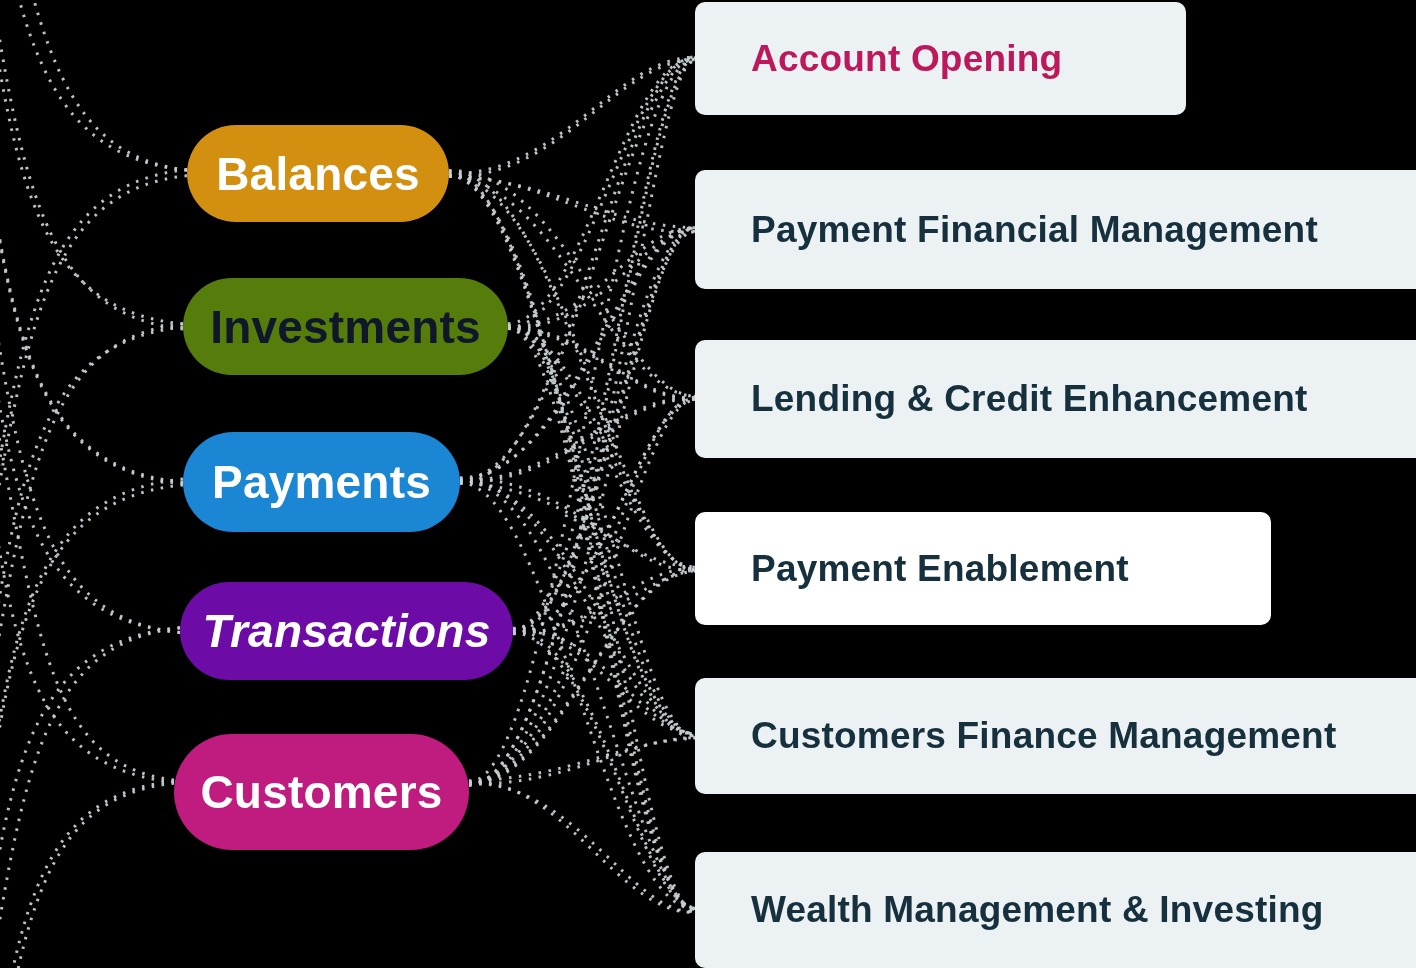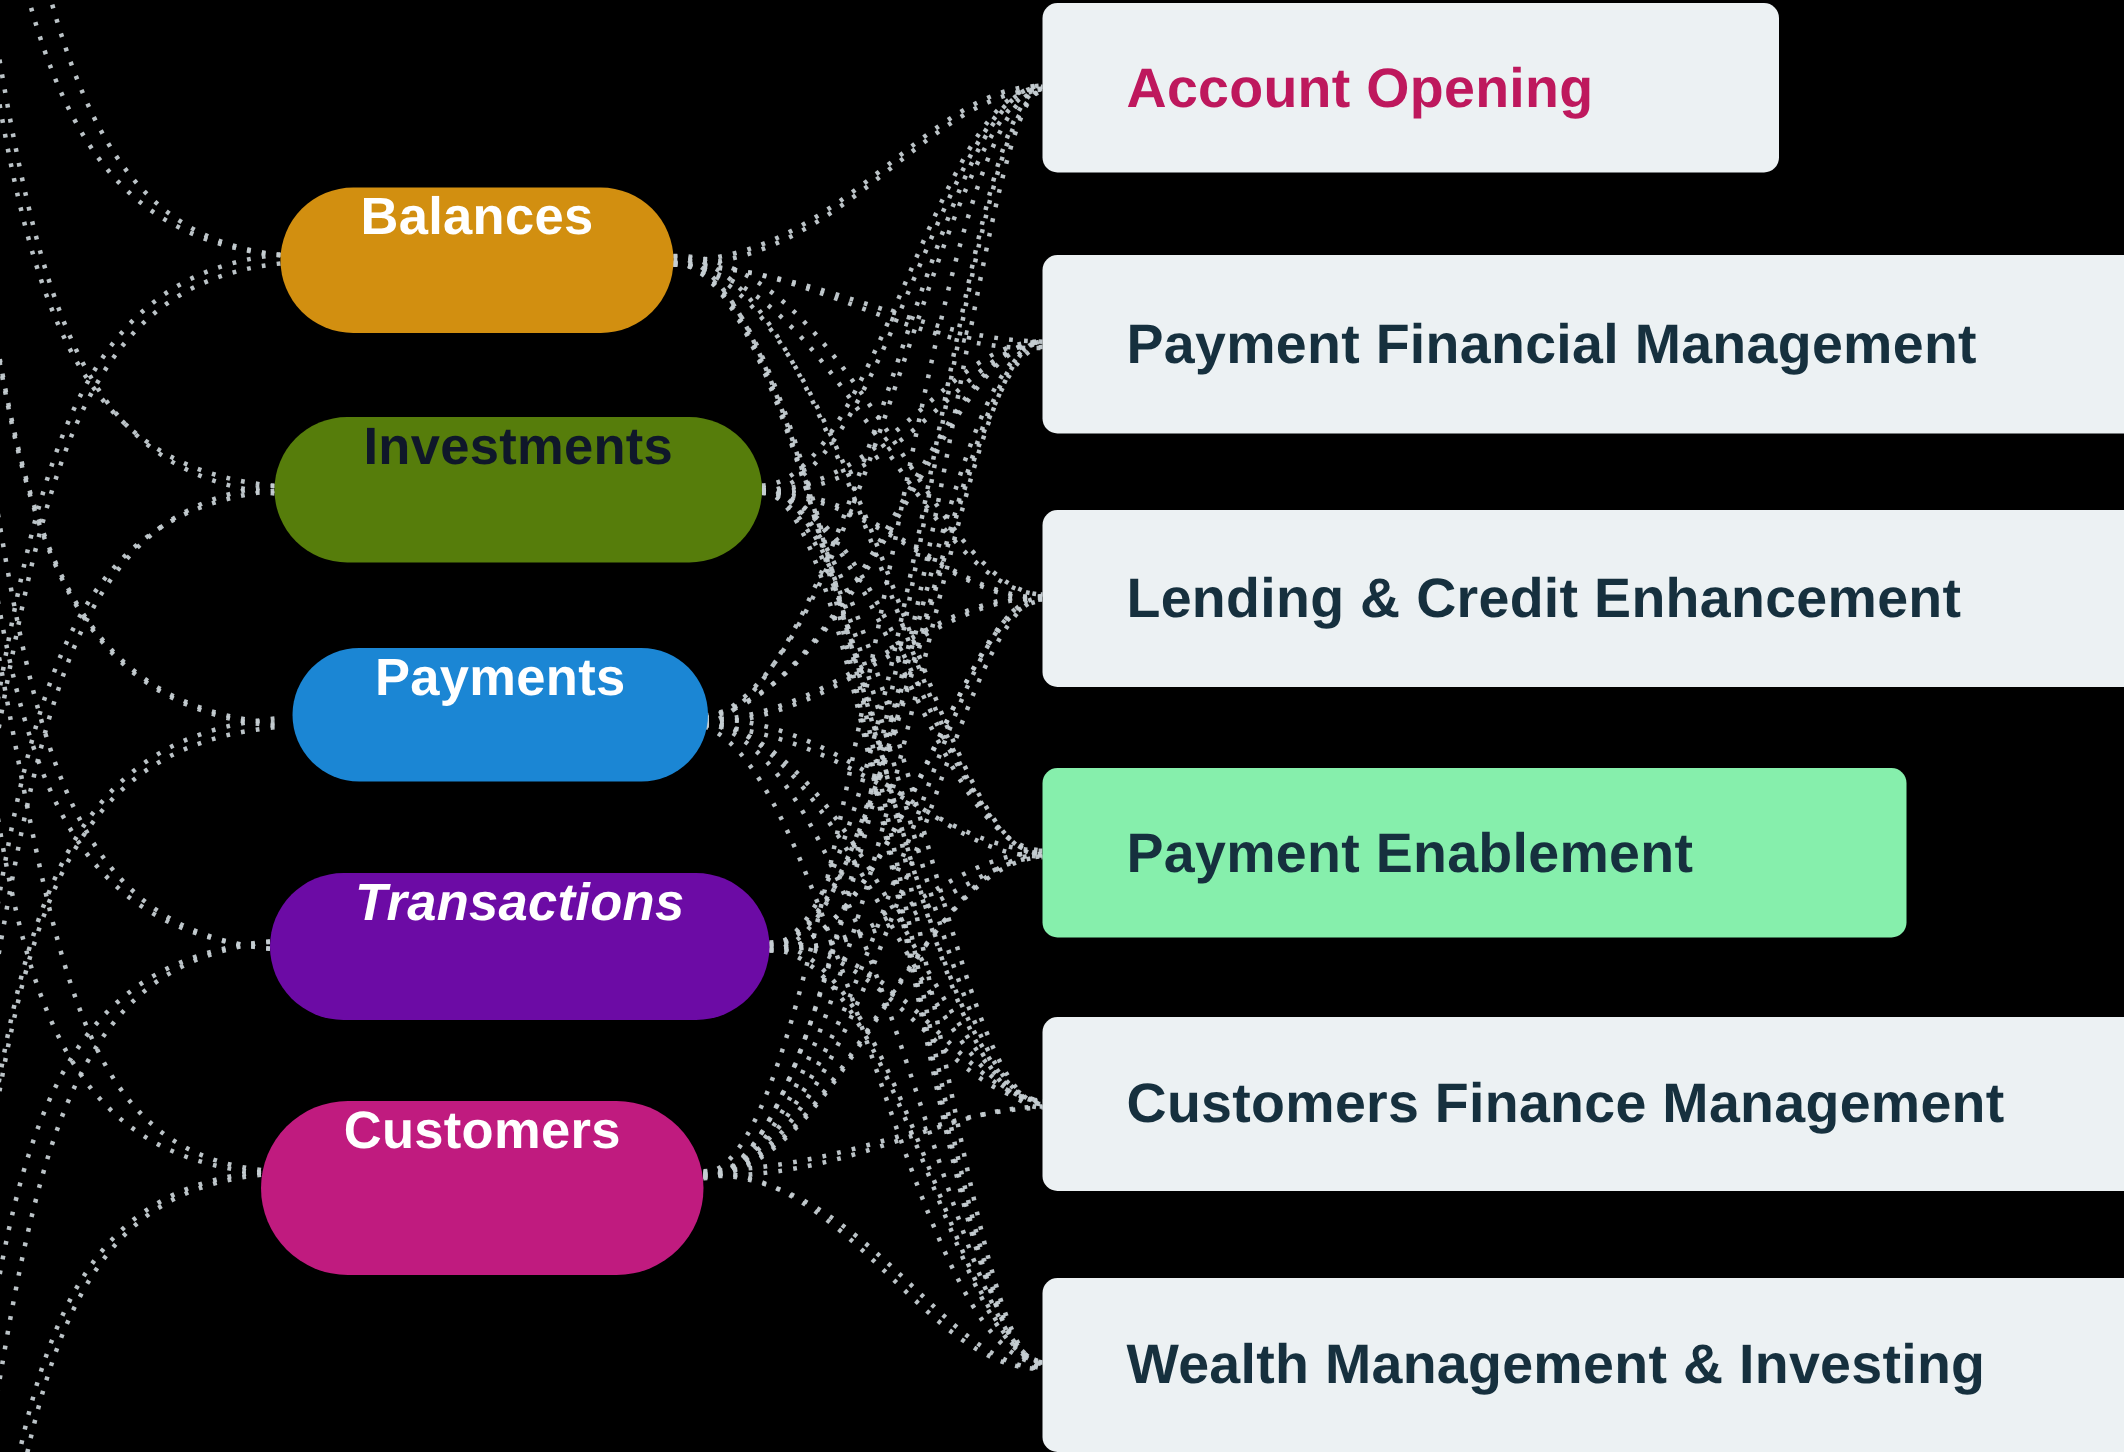--- a/index.html
+++ b/index.html
@@ -13,24 +13,24 @@
     background:#000;
     overflow:hidden;
   }
   #edges{
     position:absolute; left:0; top:0;
     width:1416px; height:968px;
     pointer-events:none;
   }
   .pill{
     position:absolute;
-    display:flex; justify-content:center;
+    display:flex; align-items:center; justify-content:center;
     border-radius:60px;
     color:#fff;
-    font-size:35px;
+    font-size:46px;
     font-weight:600;
     letter-spacing:.2px;
     white-space:nowrap;
     z-index:2;
   }
   .capability-box{
     position:absolute;
     display:flex; align-items:center;
     border-radius:10px;
     font-size:37px;
@@ -128,40 +128,40 @@
       <path d="M 174 781.2004778393081 C -2.3568804209851093 799.2004778393081, 13.64311957901489 993.5, -45 1343.5" fill="none" stroke="#C5CDD2" stroke-width="3" stroke-dasharray="2.5 7.5" stroke-opacity="0.95"></path>
       <path d="M 174 783.2373633402108 C 4.478315123579613 801.2373633402108, 20.478315123579613 993.5, -45 1343.5" fill="none" stroke="#C5CDD2" stroke-width="3" stroke-dasharray="2.5 7.5" stroke-opacity="0.95"></path>
     </svg>
 
   <div class="pill" style="left: 187px; top: 125px; width: 262px; height: 97px; background: rgb(210, 143, 16); color: rgb(255, 255, 255);">
       <span>Balances</span>
     </div>
   <div class="pill" style="left: 183px; top: 278px; width: 325px; height: 97px; background: rgb(86, 125, 11); color: #0f172a;">
       <span>Investments</span>
     </div>
-  <div class="pill" style="left: 195px; top: 432px; width: 277px; height: 89px; background: rgb(27, 134, 212); color: rgb(255, 255, 255);">
+  <div class="pill" style="left: 183px; top: 432px; width: 277px; height: 100px; background: rgb(27, 134, 212); color: rgb(255, 255, 255);">
       <span>Payments</span>
     </div>
   <div class="pill" style="left: 180px; top: 582px; width: 333px; height: 98px; background: rgb(108, 11, 165); color: rgb(255, 255, 255); font-style: italic;">
       <span>Transactions</span>
     </div>
   <div class="pill" style="left: 174px; top: 734px; width: 295px; height: 116px; background: rgb(192, 27, 127); color: rgb(255, 255, 255);">
       <span>Customers</span>
     </div>
 
   <div class="capability-box" style="left: 695px; top: 2px; width: 435px; height: 113px; background: rgb(236, 241, 243); color: #be185d;">
       <span>Account Opening</span>
     </div>
   <div class="capability-box" style="left: 695px; top: 170px; width: 715px; height: 119px; background: rgb(236, 241, 243); color: rgb(22, 48, 62);">
       <span>Payment Financial Management</span>
     </div>
   <div class="capability-box" style="left: 695px; top: 340px; width: 700px; height: 118px; background: rgb(236, 241, 243); color: rgb(22, 48, 62);">
       <span>Lending &amp; Credit Enhancement</span>
     </div>
-  <div class="capability-box" style="left: 695px; top: 512px; width: 520px; height: 113px; background: #86efac; color: rgb(22, 48, 62);">
+  <div class="capability-box" style="left: 695px; top: 512px; width: 520px; height: 113px; background: #ffffff; color: rgb(22, 48, 62);">
       <span>Payment Enablement</span>
     </div>
   <div class="capability-box" style="left: 695px; top: 678px; width: 700px; height: 116px; background: rgb(236, 241, 243); color: rgb(22, 48, 62);">
       <span>Customers Finance Management</span>
     </div>
   <div class="capability-box" style="left: 695px; top: 852px; width: 715px; height: 116px; background: rgb(236, 241, 243); color: rgb(22, 48, 62);">
       <span>Wealth Management &amp; Investing</span>
     </div>
 
 </div>

